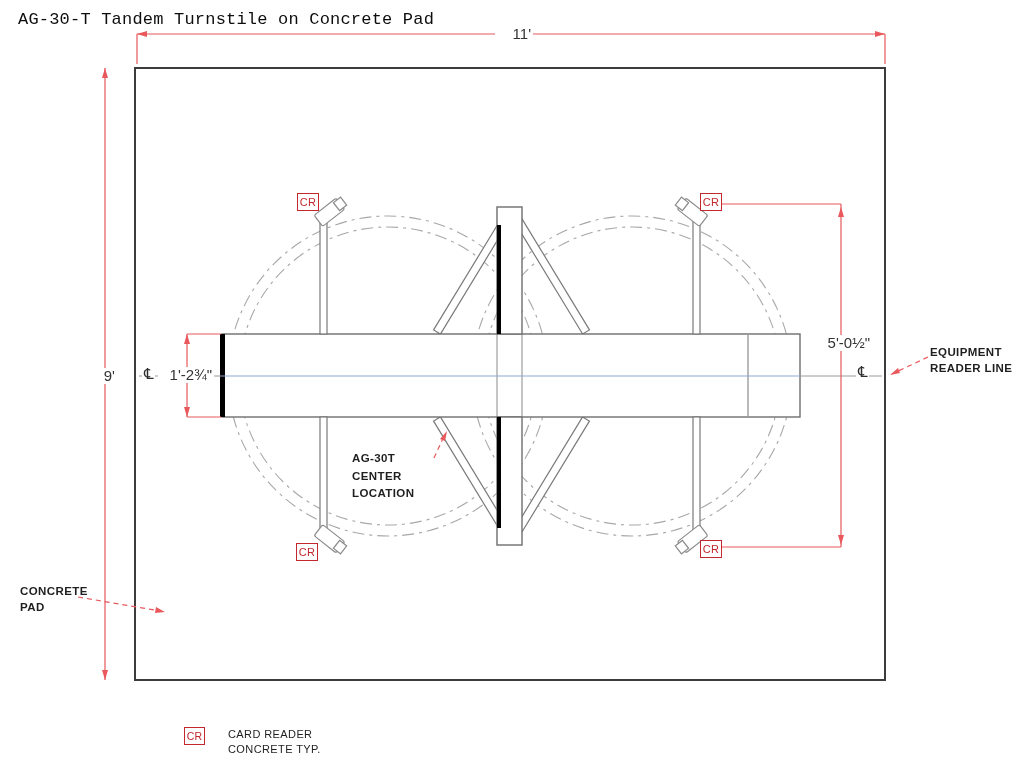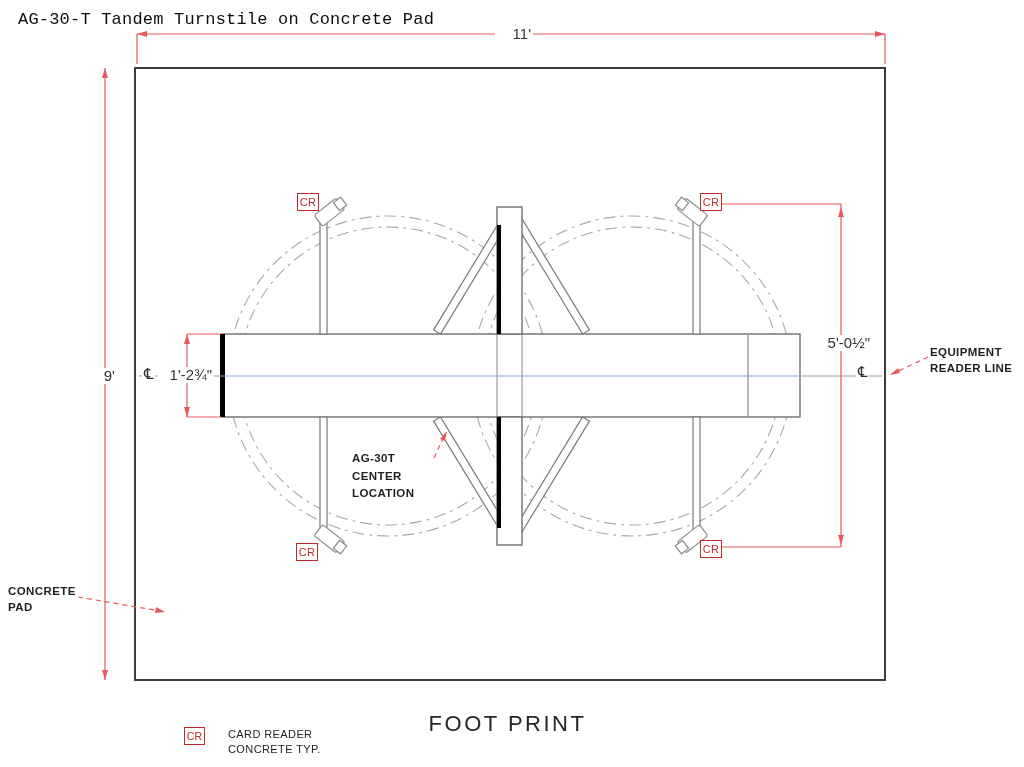--- a/index.html
+++ b/index.html
@@ -145,32 +145,31 @@
   <div class="abs crbox" style="left:297px;top:193px;">CR</div>
   <div class="abs crbox" style="left:700px;top:193px;">CR</div>
   <div class="abs crbox" style="left:296px;top:543px;">CR</div>
   <div class="abs crbox" style="left:700px;top:540px;">CR</div>
 
   <div class="abs anno" style="left:930px;top:344px;">
     <span>EQUIPMENT</span>
     <span>READER LINE</span>
   </div>
 
-  <div class="abs anno right" style="left:8px;top:583px;width:72px;">
+  <div class="abs anno right" style="left:20px;top:583px;width:72px;">
     <span>CONCRETE</span>
     <span>PAD</span>
   </div>
 
   <div class="abs anno right" style="left:352px;top:450px;width:80px;line-height:17.5px;">
     <span>AG-30T</span>
     <span>CENTER</span>
     <span>LOCATION</span>
   </div>
 
-  <div class="abs drawing-title" style="left:400px;top:711px;width:215px;">FOOT PRINT</div>
 
   <div class="abs crbox small" style="left:184px;top:727px;">CR</div>
   <div class="abs legend-text" style="left:212px;top:727px;">
     <span>CARD READER</span>
     <span>CONCRETE TYP.</span>
   </div>
 
 </div>
 
 </body></html>

